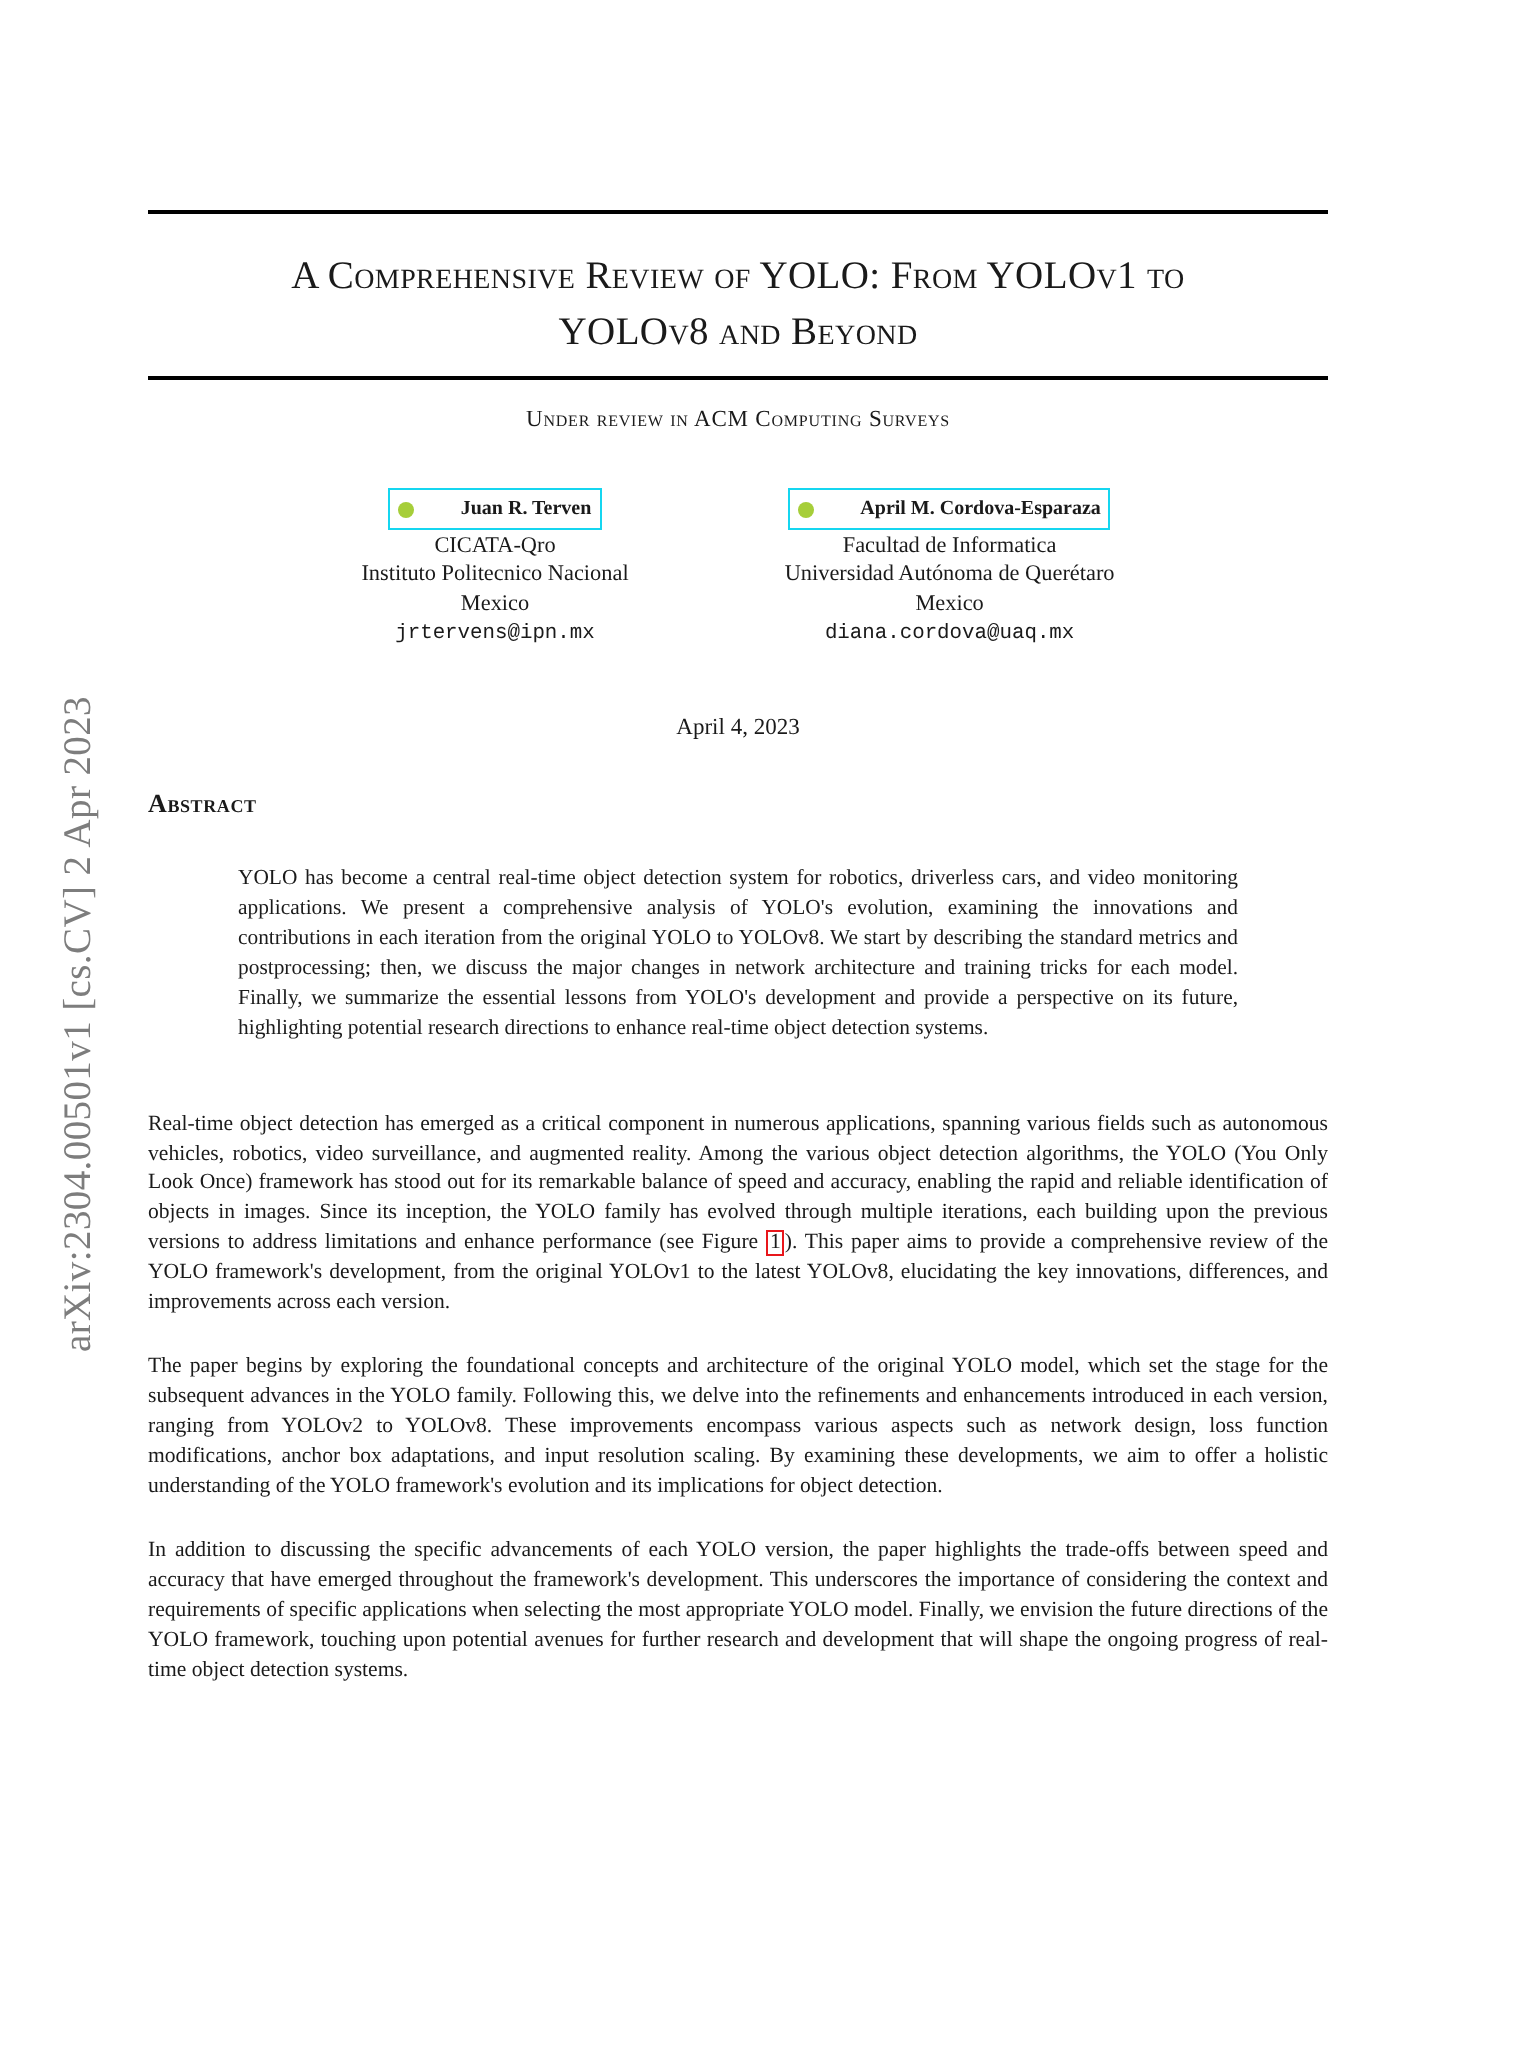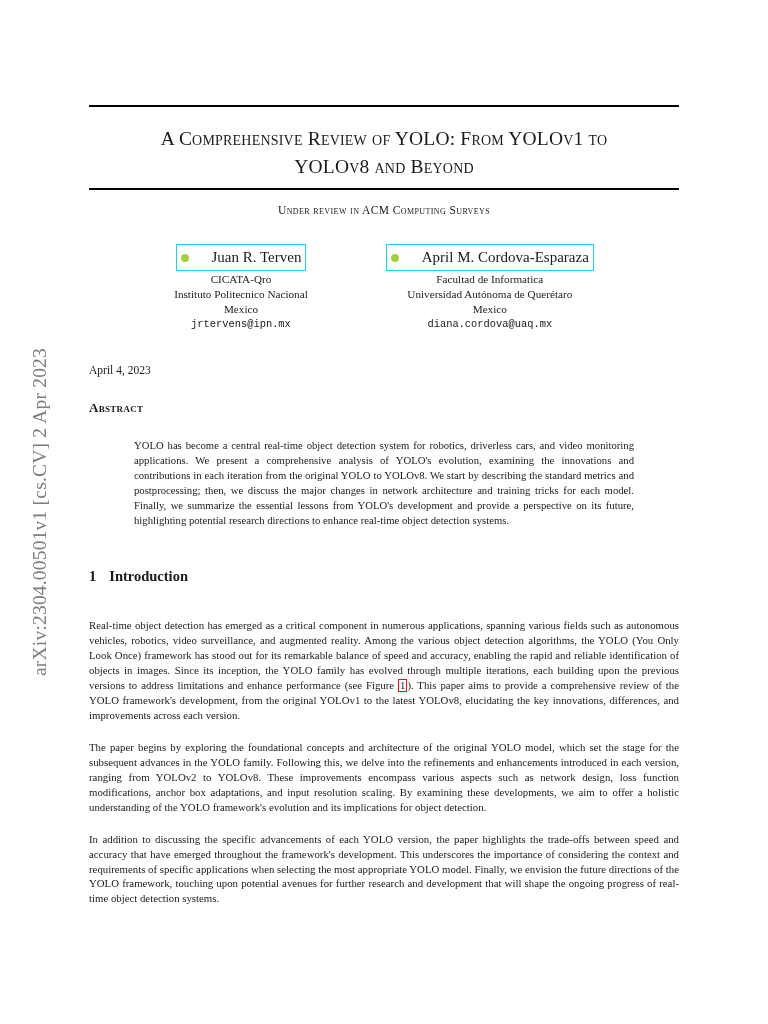--- a/index.html
+++ b/index.html
@@ -33,21 +33,21 @@
     white-space: nowrap;
     font-family: "Liberation Serif", "DejaVu Serif", serif;
     font-size: 19.5px;
     letter-spacing: 0.2px;
     color: #7d7d7d;
   }
 
   
   #page {
     position: absolute;
-    left: 89px;
+    left: 74px;
     top: 0;
     width: 590px;
     height: 808px;
   }
 
   .rule {
     height: 2px;
     background: #000000;
     width: 100%;
   }
@@ -87,22 +87,22 @@
   }
   .author-name-box {
     display: inline-flex;
     align-items: center;
     gap: 4px;
     border: 1.4px solid #15d6f0;
     padding: 3px 4px 2px 4px;
     margin-bottom: 1px;
   }
   .author-name {
-    font-weight: normal;
-    font-size: 15px;
+    font-weight: bold;
+    font-size: 10px;
     white-space: nowrap;
     margin-left: 19px;
   }
   .orcid-icon {
     width: 8px;
     height: 8px;
     border-radius: 50%;
     background: #a6ce39;
     display: inline-block;
     flex: 0 0 auto;
@@ -111,21 +111,21 @@
   .email {
     display: block;
     font-family: "Liberation Mono", "DejaVu Sans Mono", monospace;
     font-size: 10.4px;
     margin-top: 1px;
   }
 
   
   #paper-date {
     margin-top: 33px;
-    text-align: left;
+    text-align: center;
     font-size: 11.5px;
   }
   #abstract-heading {
     margin-top: 24px;
     text-align: left;
     font-size: 13px;
     font-weight: bold;
     font-variant: small-caps;
     letter-spacing: 0.3px;
   }
@@ -217,23 +217,20 @@
 
   </div>
 
   <div id="paper-date">April 4, 2023</div>
 
   <div id="abstract-heading">Abstract</div>
 
   <div id="abstract-text">YOLO has become a central real-time object detection system for robotics, driverless cars, and video monitoring applications. We present a comprehensive analysis of YOLO's evolution, examining the innovations and contributions in each iteration from the original YOLO to YOLOv8. We start by describing the standard metrics and postprocessing; then, we discuss the major changes in network architecture and training tricks for each model. Finally, we summarize the essential lessons from YOLO's development and provide a perspective on its future, highlighting potential research directions to enhance real-time object detection systems.</div>
 
 
-  <div id="section-intro">
-    <span class="sec-num">1</span><span>Introduction</span>
-  </div>
 
   <p class="body-par" id="par-1"><span>Real-time object detection has emerged as a critical component in numerous applications, spanning various fields such as autonomous vehicles, robotics, video surveillance, and augmented reality. Among the various object detection algorithms, the YOLO (You Only Look Once) framework has stood out for its remarkable balance of speed and accuracy, enabling the rapid and reliable identification of objects in images. Since its inception, the YOLO family has evolved through multiple iterations, each building upon the previous versions to address limitations and enhance performance (see Figure </span><span class="figref-box">1</span><span>). This paper aims to provide a comprehensive review of the YOLO framework's development, from the original YOLOv1 to the latest YOLOv8, elucidating the key innovations, differences, and improvements across each version.</span></p>
 
   <p class="body-par">The paper begins by exploring the foundational concepts and architecture of the original YOLO model, which set the stage for the subsequent advances in the YOLO family. Following this, we delve into the refinements and enhancements introduced in each version, ranging from YOLOv2 to YOLOv8. These improvements encompass various aspects such as network design, loss function modifications, anchor box adaptations, and input resolution scaling. By examining these developments, we aim to offer a holistic understanding of the YOLO framework's evolution and its implications for object detection.</p>
 
   <p class="body-par">In addition to discussing the specific advancements of each YOLO version, the paper highlights the trade-offs between speed and accuracy that have emerged throughout the framework's development. This underscores the importance of considering the context and requirements of specific applications when selecting the most appropriate YOLO model. Finally, we envision the future directions of the YOLO framework, touching upon potential avenues for further research and development that will shape the ongoing progress of real-time object detection systems.</p>
 
 </div>
 
 </body></html>

